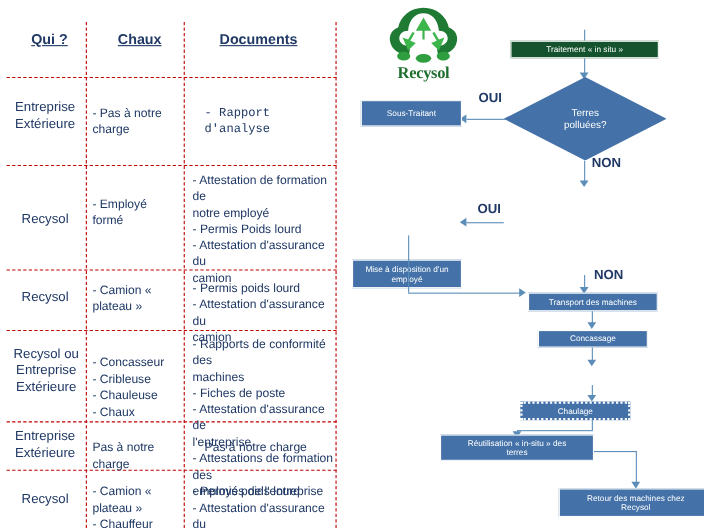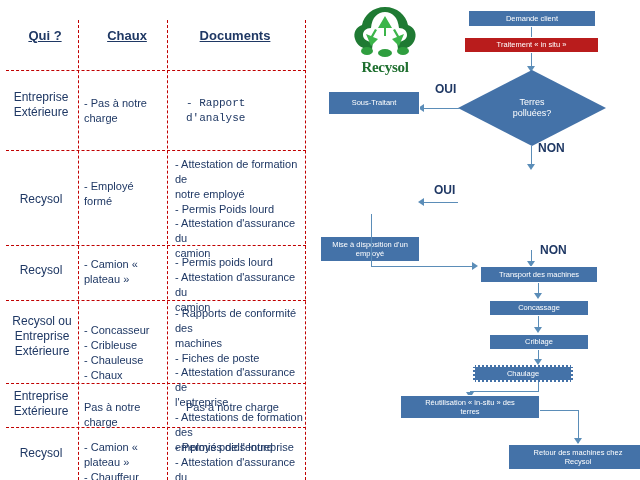--- a/index.html
+++ b/index.html
@@ -81,21 +81,21 @@
     text-align: center;
     color: #ffffff;
     font-size: 7.5px;
     line-height: 1.25;
     padding: 1px 3px;
     border: 1px solid #ffffff;
     background: #4472a8;
     white-space: pre-line;
   }
   .fbox.orange {
-    background: #b91c1c;
+    background: #14532d;
   }
   .fbox.dotted {
     border: 2px dotted #ffffff;
   }
 
   
   .diamond {
     position: absolute;
     background: #4472a8;
   }
@@ -238,21 +238,20 @@
       <path d="M18 40 L13 28 L18 30 L22 23 L24 24 L20 31 L25 33 Z" fill="#3cb54a"></path>
       <path d="M46 40 L51 28 L46 30 L42 23 L40 24 L44 31 L39 33 Z" fill="#3cb54a"></path>
 
       <ellipse cx="14" cy="45" rx="6" ry="4" fill="#2f9e3f"></ellipse>
       <ellipse cx="50" cy="45" rx="6" ry="4" fill="#2f9e3f"></ellipse>
       <ellipse cx="32" cy="47" rx="7" ry="4" fill="#2f9e3f"></ellipse>
     </svg>
     <div class="logo-text">Recysol</div>
   </div>
 
-  <div class="fbox" style="left:468px; top:10px; width:128px; height:17px;">Demande client</div>
 
   <div class="conn" style="left:531px; top:27px; width:1px; height:10px;"></div>
 
   <div class="fbox orange" style="left:464px; top:37px; width:135px; height:16px;">Traitement « in situ »</div>
 
   <div class="conn" style="left:531px; top:53px; width:1px; height:15px;"></div>
   <div class="arrow down" style="left:527px; top:66px;"></div>
 
   <div class="diamond" style="left:458px; top:70px; width:148px; height:76px;">
     <div class="dshape"></div>
@@ -293,21 +292,20 @@
   <div class="fbox" style="left:480px; top:266px; width:118px; height:17px;">Transport des machines</div>
 
   <div class="conn" style="left:538px; top:283px; width:1px; height:13px;"></div>
   <div class="arrow down" style="left:534px; top:293px;"></div>
 
   <div class="fbox" style="left:489px; top:300px; width:100px; height:16px;">Concassage</div>
 
   <div class="conn" style="left:538px; top:316px; width:1px; height:14px;"></div>
   <div class="arrow down" style="left:534px; top:327px;"></div>
 
-  <div class="fbox" style="left:489px; top:334px; width:100px; height:16px;">Criblage</div>
 
   <div class="conn" style="left:538px; top:350px; width:1px; height:12px;"></div>
   <div class="arrow down" style="left:534px; top:359px;"></div>
 
   <div class="fbox dotted" style="left:473px; top:365px; width:100px; height:17px;">Chaulage</div>
 
   <div class="conn" style="left:538px; top:382px; width:1px; height:9px;"></div>
   <div class="conn" style="left:470px; top:391px; width:69px; height:1px;"></div>
   <div class="conn" style="left:470px; top:391px; width:1px; height:4px;"></div>
   <div class="arrow down" style="left:466px; top:392px;"></div>

